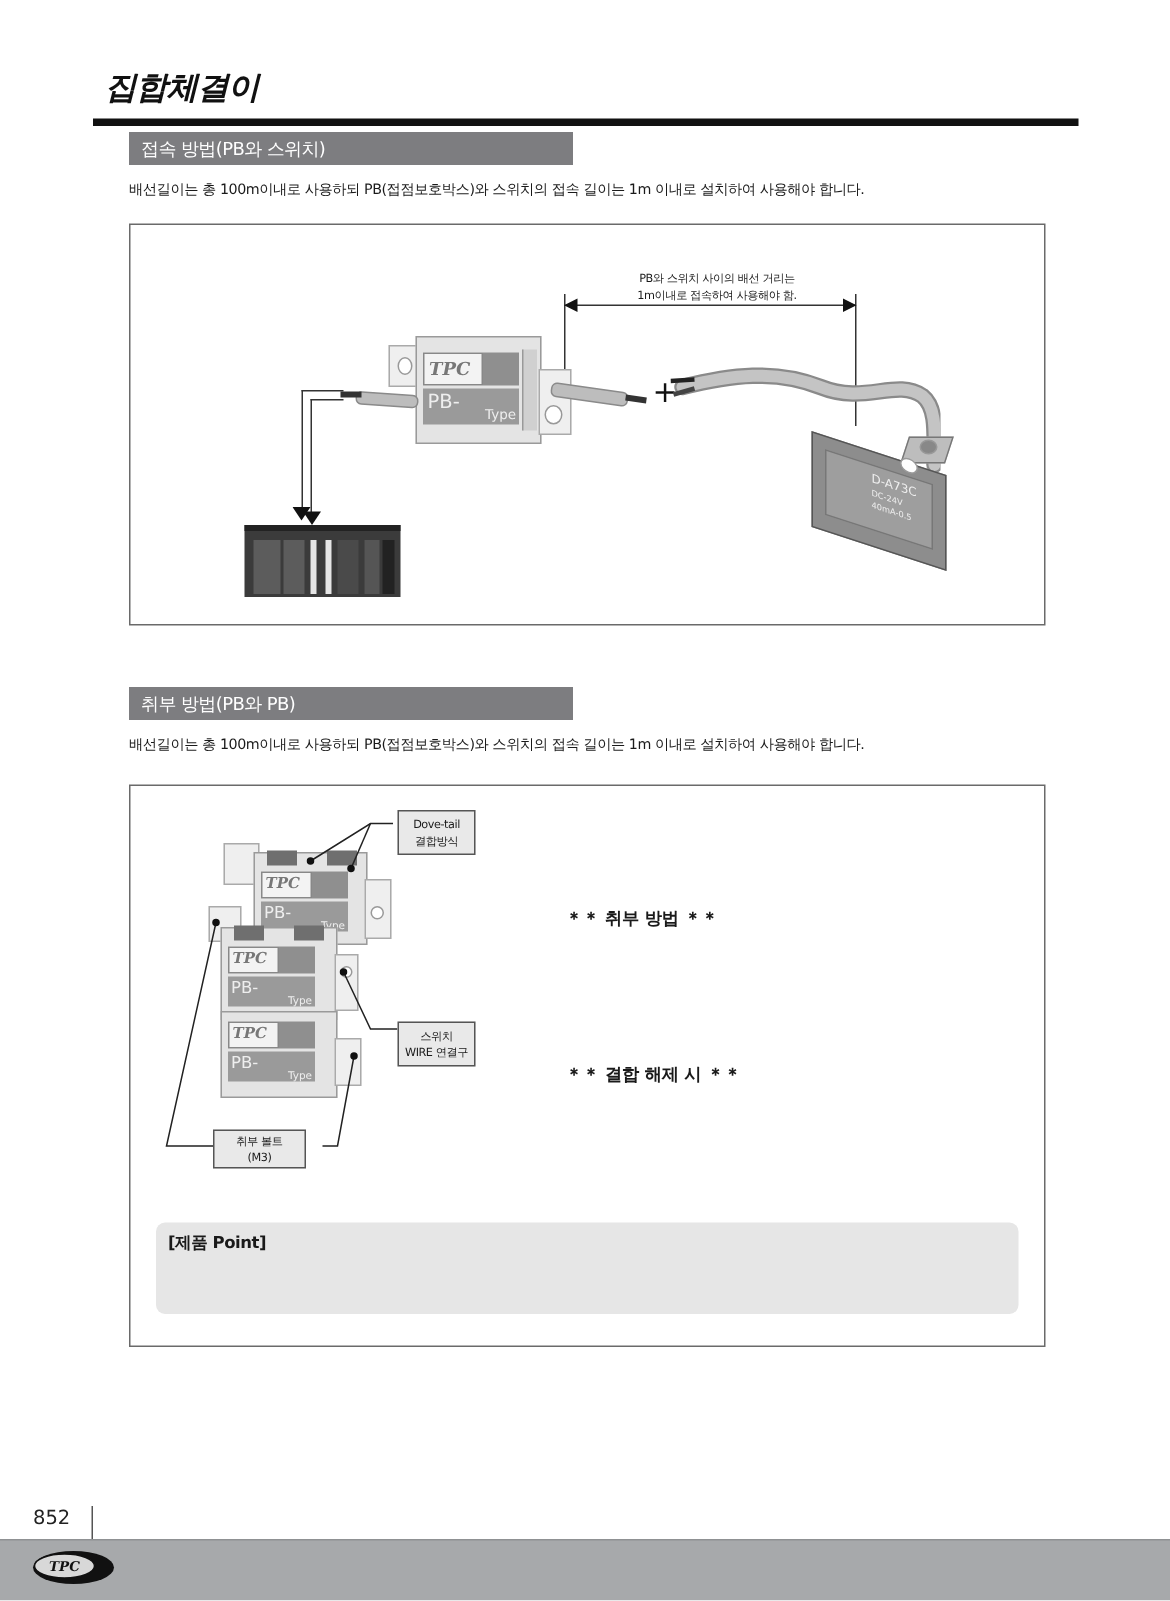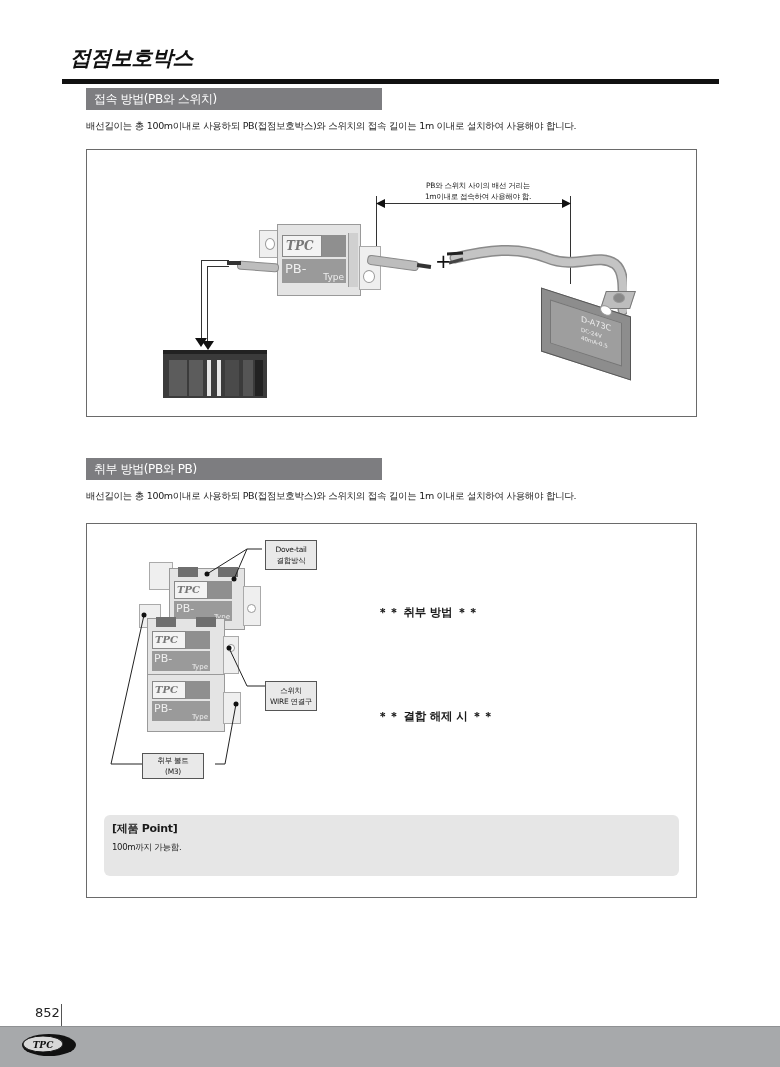--- a/index.html
+++ b/index.html
@@ -49,29 +49,29 @@
   .subhead { position: absolute; font-size: 11.5px; font-weight: bold; letter-spacing: -0.2px; text-align: right; }
   .para { position: absolute; font-size: 8.6px; line-height: 13px; letter-spacing: -0.35px; text-align: justify; }
 
   .point-box {
     position: absolute; left: 104px; top: 815px; width: 575px; height: 61px;
     background: #e6e6e6; border-radius: 6px;
   }
   .point-title { position: absolute; left: 8px; top: 6px; font-size: 11px; letter-spacing: -0.3px; font-weight: bold; }
   .point-text { position: absolute; left: 8px; top: 26px; width: 560px; font-size: 8.6px; line-height: 13px; letter-spacing: -0.35px; }
 
-  .page-num { position: absolute; left: 22px; top: 1005px; font-size: 13px; color: #222; margin-left: 13px; }
+  .page-num { position: absolute; left: 22px; top: 1005px; font-size: 13px; color: #222; }
   .page-num-sep { position: absolute; left: 61px; top: 1004px; width: 1px; height: 22px; background: #555; }
   .footer-band { position: absolute; left: 0; top: 1026px; width: 780px; height: 41px; background: #a7a9ab; border-top: 1px solid #8f9193; }
   .footer-logo { position: absolute; left: 19px; top: 1033px; width: 58px; height: 24px; }
 </style>
 </head>
 <body>
 
-<div class="page-title">접점보호박스</div>
+<div class="page-title">집합체결이</div>
 <div class="title-rule"></div>
 
 <div class="section-bar" style="top:88px;">접속 방법(PB와 스위치)</div>
 <div class="section-desc" style="top:120px;">배선길이는 총 100m이내로 사용하되 PB(접점보호박스)와 스위치의 접속 길이는 1m 이내로 설치하여 사용해야 합니다.</div>
 
 <div class="frame" style="top:149px; height:268px;">
 
   <div class="dim-note" style="left:296px; top:30px; width:190px;">
     <div>PB와 스위치 사이의 배선 거리는</div>
     <div>1m이내로 접속하여 사용해야 함.</div>
@@ -217,21 +217,20 @@
   </div>
 
   <div class="subhead" style="left:290px; top:81px;">＊＊ 취부 방법 ＊＊</div>
 
   <div class="subhead" style="left:290px; top:185px;">＊＊ 결합 해제 시 ＊＊</div>
 </div>
 
 <div class="point-box">
   <div class="point-title">[제품 Point]</div>
   <div class="point-text">
-    <div>100m까지 가능함.</div>
   </div>
 </div>
 
 <div class="page-num">852</div>
 <div class="page-num-sep"></div>
 <div class="footer-band"></div>
 <svg class="footer-logo" viewBox="0 0 58 24">
   <ellipse cx="30" cy="12" rx="27" ry="11" fill="#111"></ellipse>
   <ellipse cx="24" cy="11" rx="20" ry="8" fill="#d8d8d8" stroke="#111" stroke-width="1"></ellipse>
   <text x="24" y="14.5" text-anchor="middle" font-family="DejaVu Serif, serif" font-style="italic" font-weight="bold" font-size="9" fill="#111">TPC</text>

